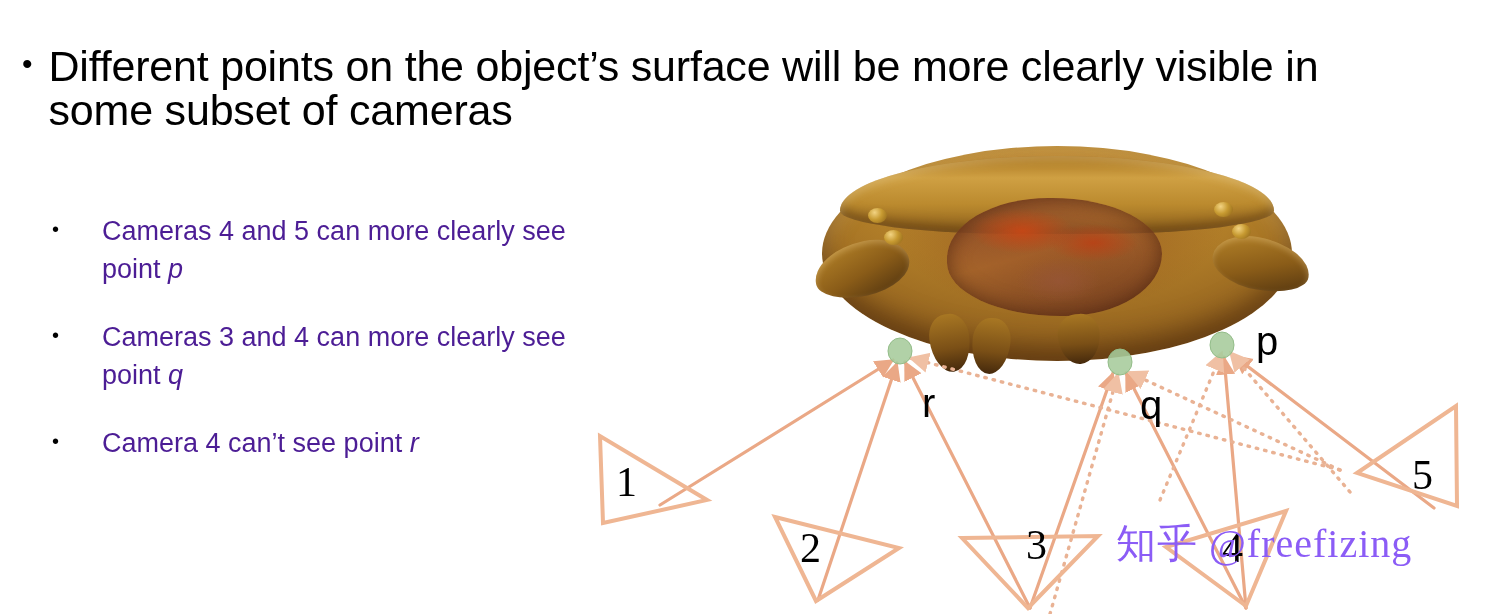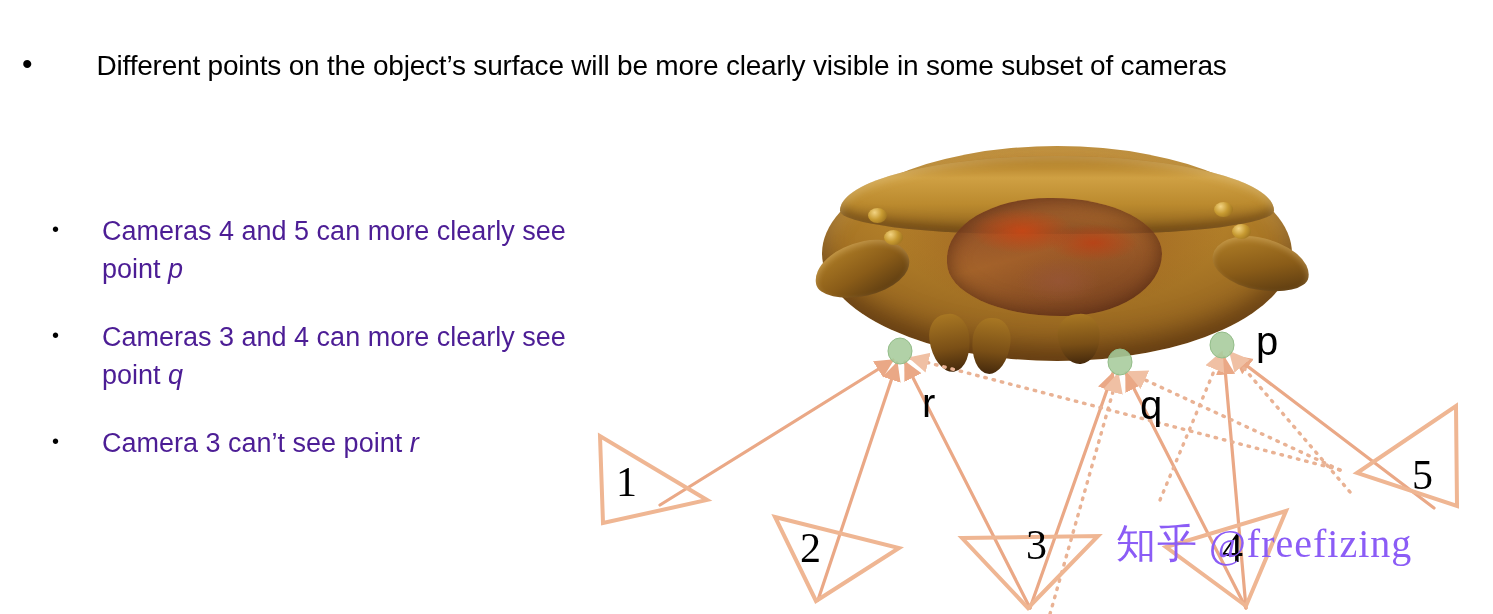--- a/index.html
+++ b/index.html
@@ -30,26 +30,25 @@
     align-items: flex-start;
   }
   .title-bullet {
     font-size: 30px;
     line-height: 40px;
     padding-right: 16px;
     color: #000;
     flex: 0 0 auto;
   }
   #title-text {
-    font-size: 28px;
+    font-size: 43px;
     line-height: 44px;
     letter-spacing: -0.2px;
     color: #000;
     max-width: 1385px;
-    margin-left: 48px;
   }
 
   #sub-list {
     position: absolute;
     left: 52px;
     top: 212px;
     width: 520px;
   }
   .sub-item {
     display: flex;
@@ -184,21 +183,21 @@
       <span class="sub-text"><span>Cameras 4 and 5 can more clearly see point </span><i>p</i></span>
     </div>
 
     <div class="sub-item">
       <span class="sub-bullet">•</span>
       <span class="sub-text"><span>Cameras 3 and 4 can more clearly see point </span><i>q</i></span>
     </div>
 
     <div class="sub-item">
       <span class="sub-bullet">•</span>
-      <span class="sub-text"><span>Camera 3 can’t see point </span><i>r</i></span>
+      <span class="sub-text"><span>Camera 4 can’t see point </span><i>r</i></span>
     </div>
 
   </div>
 
   <div id="object-photo">
     <div class="obj-layer obj-outer"></div>
     <div class="obj-layer obj-rim"></div>
     <div class="obj-layer obj-claw claw-l"></div>
     <div class="obj-layer obj-claw claw-r"></div>
     <div class="obj-layer obj-center"></div>

